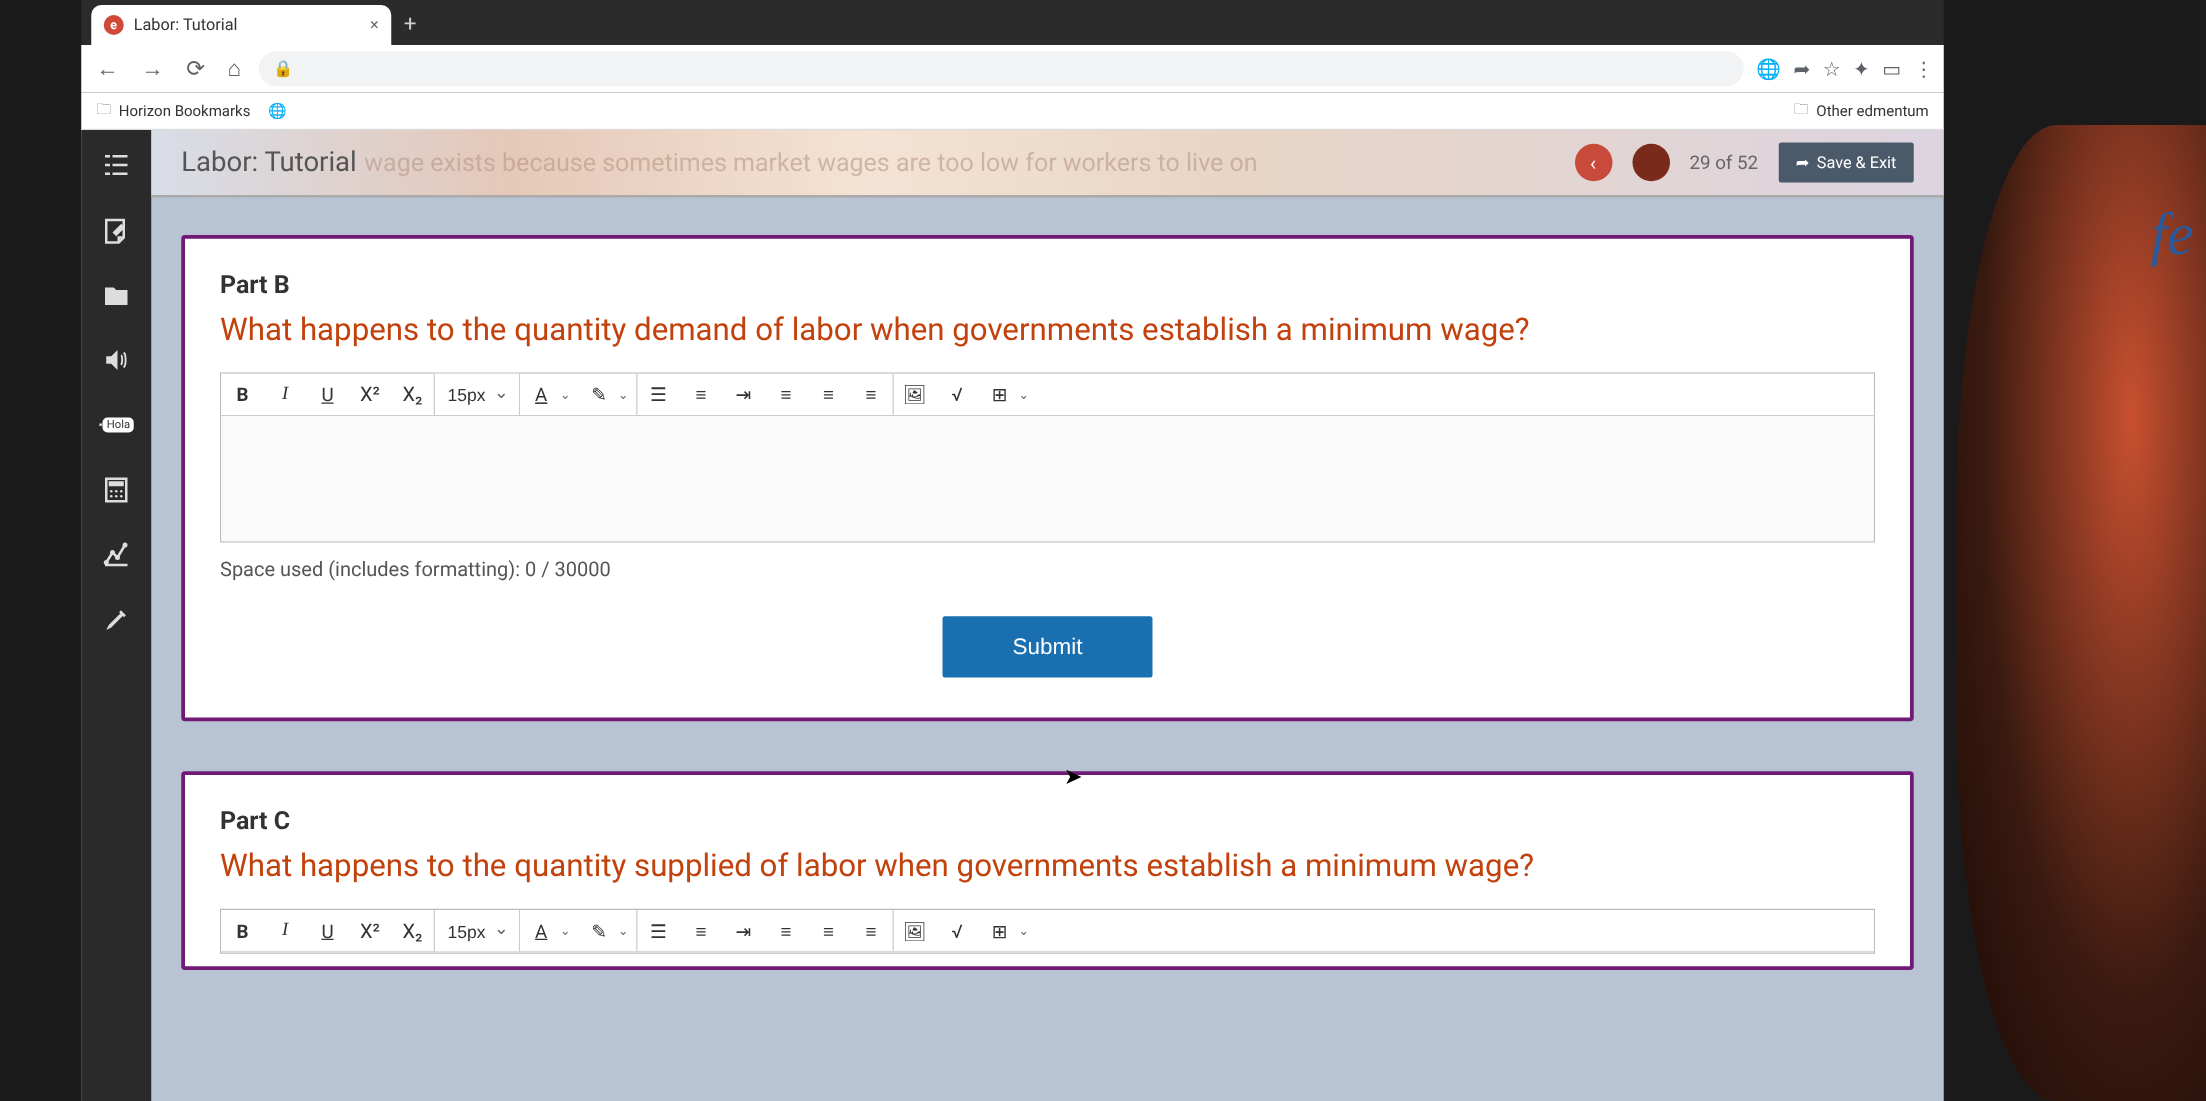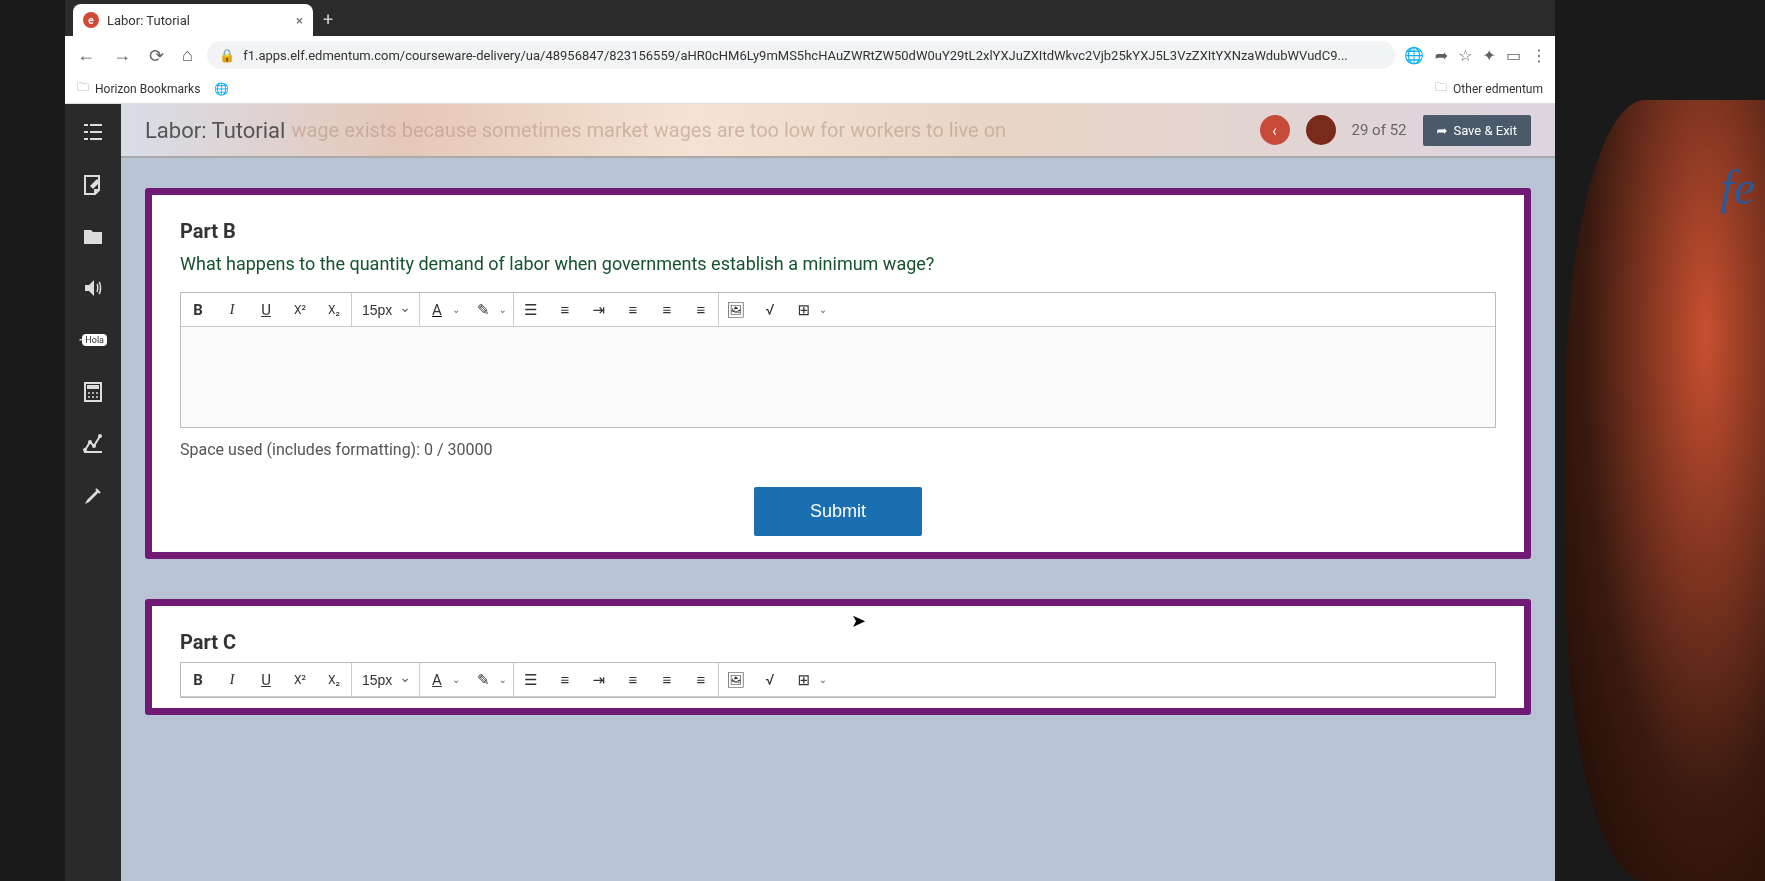--- a/index.html
+++ b/index.html
@@ -168,35 +168,35 @@
   cursor: pointer;
   display: flex; align-items: center; gap: 6px;
 }
 
 .scroll-body {
   padding: 30px 24px;
 }
 
 .panel {
   background: #fff;
-  border: 7px solid #701a75;
+  border: 3px solid #701a75;
   border-radius: 3px;
   margin-bottom: 40px;
-  padding: 24px 28px 16px 28px;
+  padding: 24px 28px 32px 28px;
   box-shadow: inset 0 0 0 1px rgba(0,0,0,0.02);
 }
 .part-label {
   font-weight: 700;
   font-size: 20px;
   color: #333;
   margin-bottom: 8px;
 }
 .question {
-  font-size: 18px;
-  color: #14532d;
+  font-size: 25px;
+  color: #c2410c;
   margin-bottom: 16px;
   line-height: 1.4;
 }
 
 .editor {
   border: 1px solid #bbb;
   background: #fafafa;
 }
 .toolbar {
   border-bottom: 1px solid #ccc;
@@ -218,21 +218,21 @@
   align-items: center;
   justify-content: center;
   cursor: pointer;
   color: #333;
   font-size: 15px;
   padding: 0 6px;
 }
 .tb-bold { font-weight: 700; }
 .tb-italic { font-style: italic; font-family: serif; }
 .tb-under { text-decoration: underline; }
-.tb-sup { font-size: 12px; }
+.tb-sup { font-size: 16px; }
 .tb-select {
   border: none;
   height: 100%;
   padding: 0 26px 0 10px;
   font-size: 14px;
   color: #333;
   background: #fff;
   cursor: pointer;
   appearance: none;
   position: relative;
@@ -318,21 +318,20 @@
     </div>
     <span class="new-tab">+</span>
   </div>
   <div class="addr-bar">
     <span class="nav-btn">←</span>
     <span class="nav-btn">→</span>
     <span class="nav-btn">⟳</span>
     <span class="nav-btn">⌂</span>
     <div class="url-field">
       <span>🔒</span>
-      <span class="url-text">f1.apps.elf.edmentum.com/courseware-delivery/ua/48956847/823156559/aHR0cHM6Ly9mMS5hcHAuZWRtZW50dW0uY29tL2xlYXJuZXItdWkvc2Vjb25kYXJ5L3VzZXItYXNzaWdubWVudC9...</span>
     </div>
     <div class="addr-right">
       <span>🌐</span>
       <span>➦</span>
       <span>☆</span>
       <span>✦</span>
       <span>▭</span>
       <span>⋮</span>
     </div>
   </div>
@@ -485,20 +484,21 @@
           <div class="editor-body" contenteditable="true" style=""></div>
         </div>
         <div class="space-used">Space used (includes formatting): 0 / 30000</div>
         <div class="submit-row">
           <button class="submit-btn">Submit</button>
         </div>
       </div>
 
       <div class="panel" style="margin-bottom:0; padding-bottom:10px;">
         <div class="part-label">Part C</div>
+        <div class="question">What happens to the quantity supplied of labor when governments establish a minimum wage?</div>
 
         <div class="editor">
           <div class="toolbar">
             <div class="tb-group">
               <div class="tb-btn tb-bold">B</div>
               <div class="tb-btn tb-italic">I</div>
               <div class="tb-btn tb-under">U</div>
               <div class="tb-btn tb-sup">X²</div>
               <div class="tb-btn tb-sup">X₂</div>
             </div>

